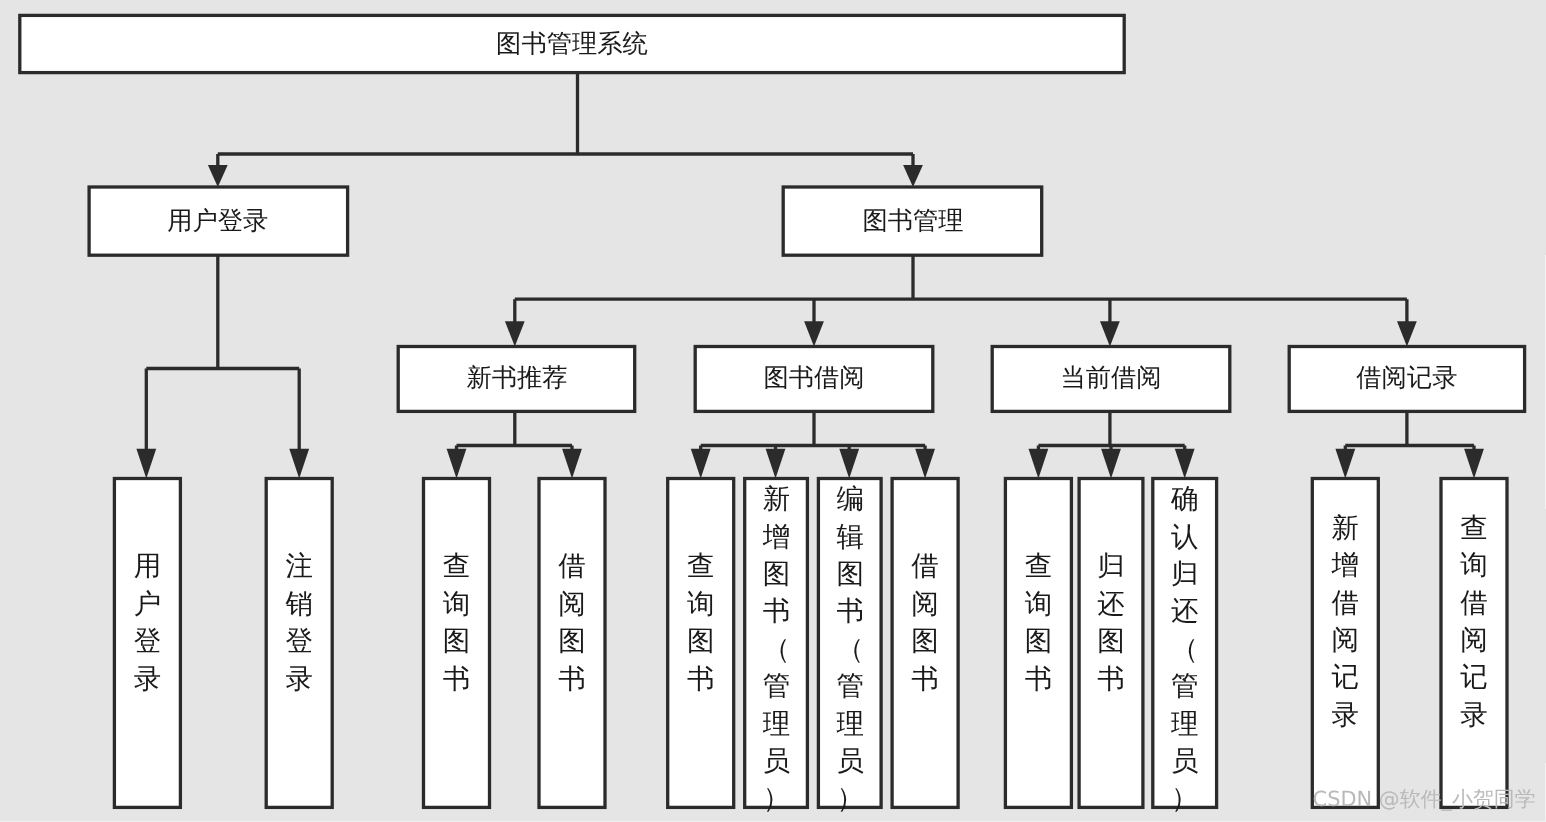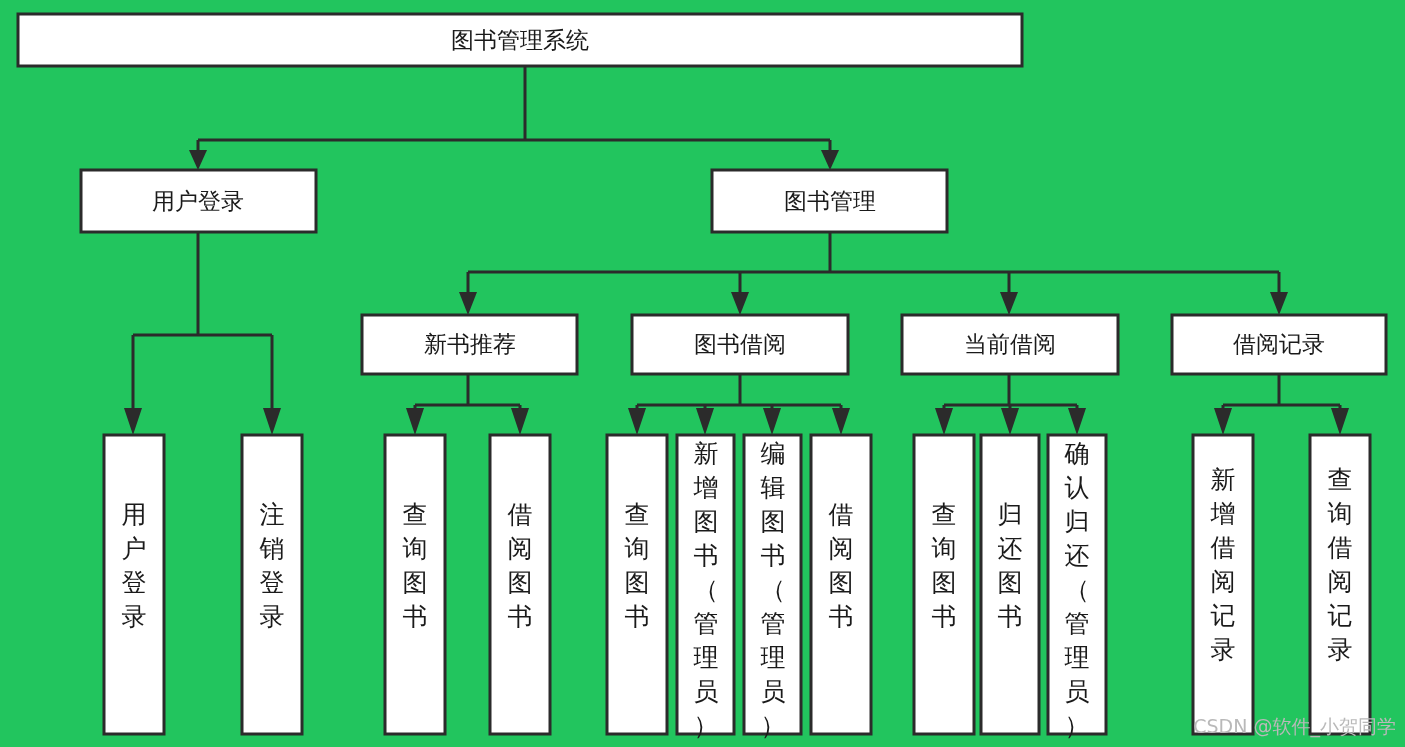--- a/index.html
+++ b/index.html
@@ -7,21 +7,21 @@
     padding: 0;
     background: #ffffff;
   }
   body {
     font-family: "DejaVu Sans", "Liberation Sans", sans-serif;
   }
   #diagram-root {
     position: relative;
     width: 1405px;
     height: 747px;
-    background: #22c55e;
+    background: #e5e5e5;
     overflow: hidden;
   }
   svg.diagram-canvas {
     position: absolute;
     left: 0;
     top: 0;
     width: 1405px;
     height: 747px;
     display: block;
   }

